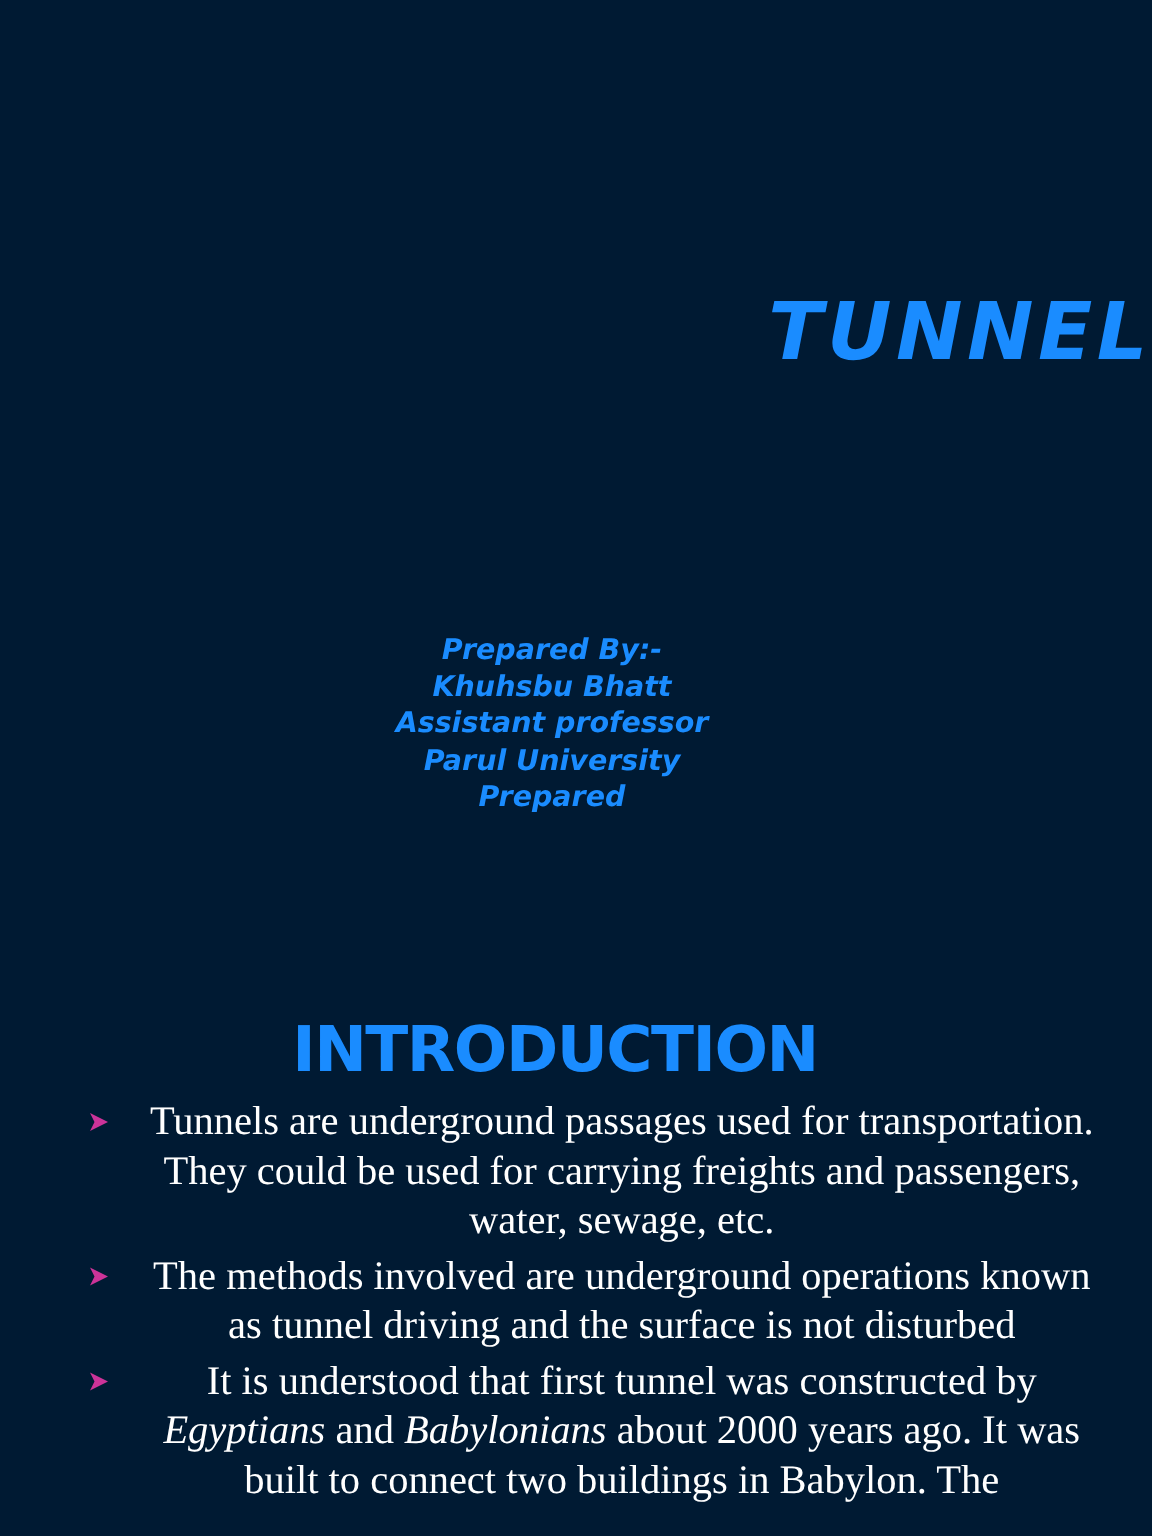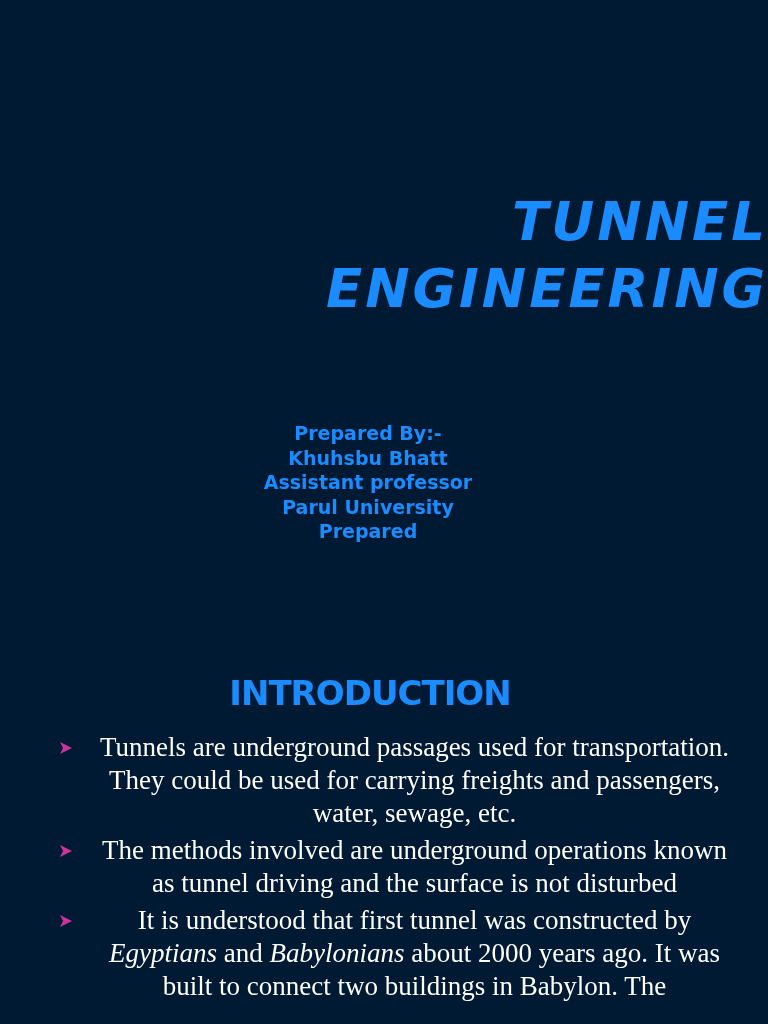--- a/index.html
+++ b/index.html
@@ -31,35 +31,36 @@
       display: block;
     }
     .credits {
       position: absolute;
       left: 0;
       top: 421px;
       width: 736px;
       text-align: center;
       font-family: "DejaVu Sans", sans-serif;
       font-weight: bold;
+      font-style: italic;
       font-size: 19px;
       line-height: 24.6px;
       color: #1a8cff;
     }
     .credits .line {
       display: block;
     }
     .section-heading {
       position: absolute;
       left: 0;
       top: 640px;
       width: 740px;
       text-align: center;
       font-family: "DejaVu Sans", sans-serif;
-      font-size: 34px;
+      font-size: 42px;
       line-height: 50px;
       color: #1a8cff;
       letter-spacing: -1px;
     }
     .bullets {
       position: absolute;
       left: 44px;
       top: 716px;
       width: 680px;
       margin: 15px;
@@ -86,21 +87,20 @@
     .bullet-text em {
       font-style: italic;
     }
   </style>
 </head>
 <body>
 
 <div>
   <h1 class="slide-title">
     <span class="line">TUNNEL</span>
-    <span class="line">ENGINEERING</span>
   </h1>
 
   <div class="credits">
     <span class="line">Prepared By:-</span>
     <span class="line">Khuhsbu Bhatt</span>
     <span class="line">Assistant professor</span>
     <span class="line">Parul University</span>
     <span class="line">Prepared</span>
   </div>
 </div>

